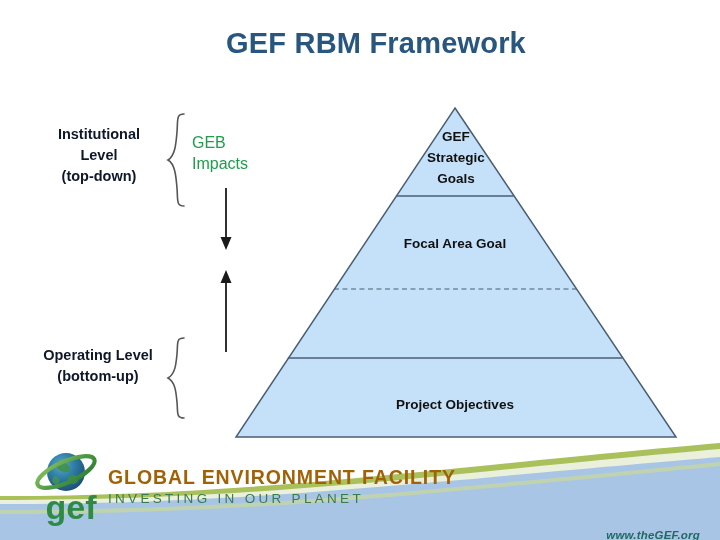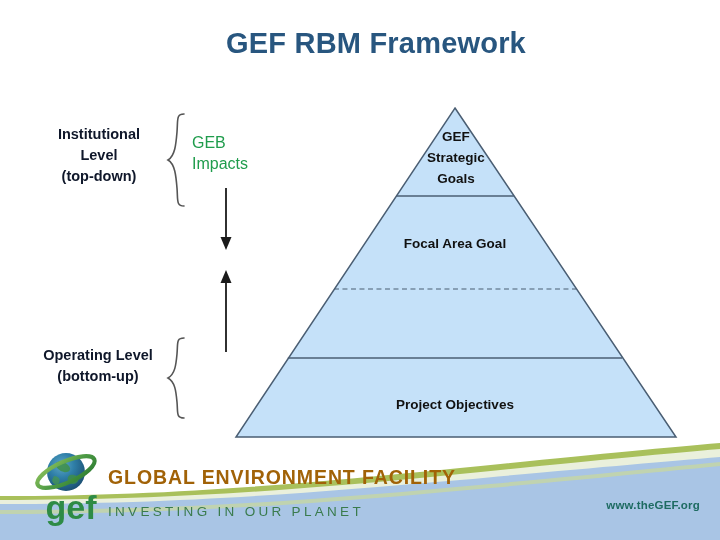--- a/index.html
+++ b/index.html
@@ -142,30 +142,31 @@
     color: #a16207;
     letter-spacing: 0.9px;
     white-space: nowrap;
     text-align: center;
   }
   #org-tagline {
     font-size: 13.5px;
     color: #3A7B4D;
     letter-spacing: 3.3px;
     white-space: nowrap;
-    margin-top: 15px;
+    margin-top: 2px;
   }
   #footer-url {
     position: absolute;
     right: 20px;
-    top: 499px;
+    top: 529px;
     font-size: 11.5px;
     font-weight: bold;
     color: #1E6B62;
     letter-spacing: 0.2px;
+    font-style: italic;
   }
 </style>
 </head>
 <body>
 
 <div class="slide">
 
   <div class="title">GEF RBM Framework</div>
 
   <div class="level-label" id="institutional-level">

